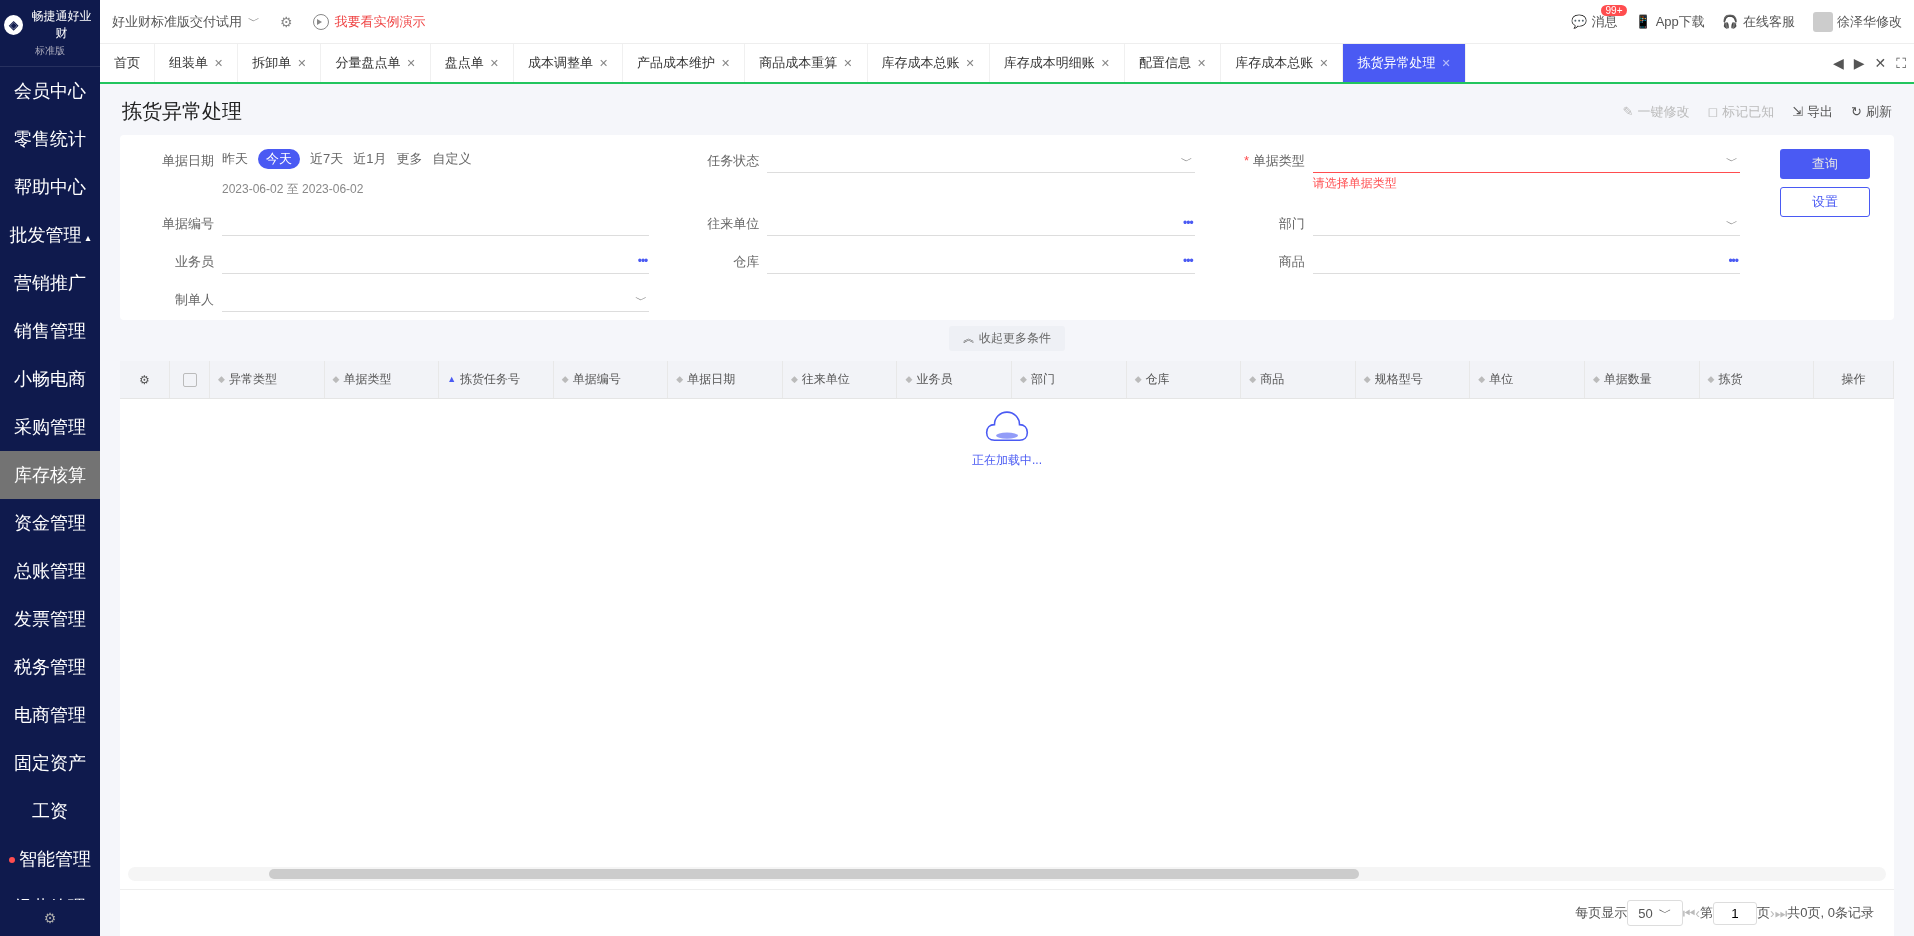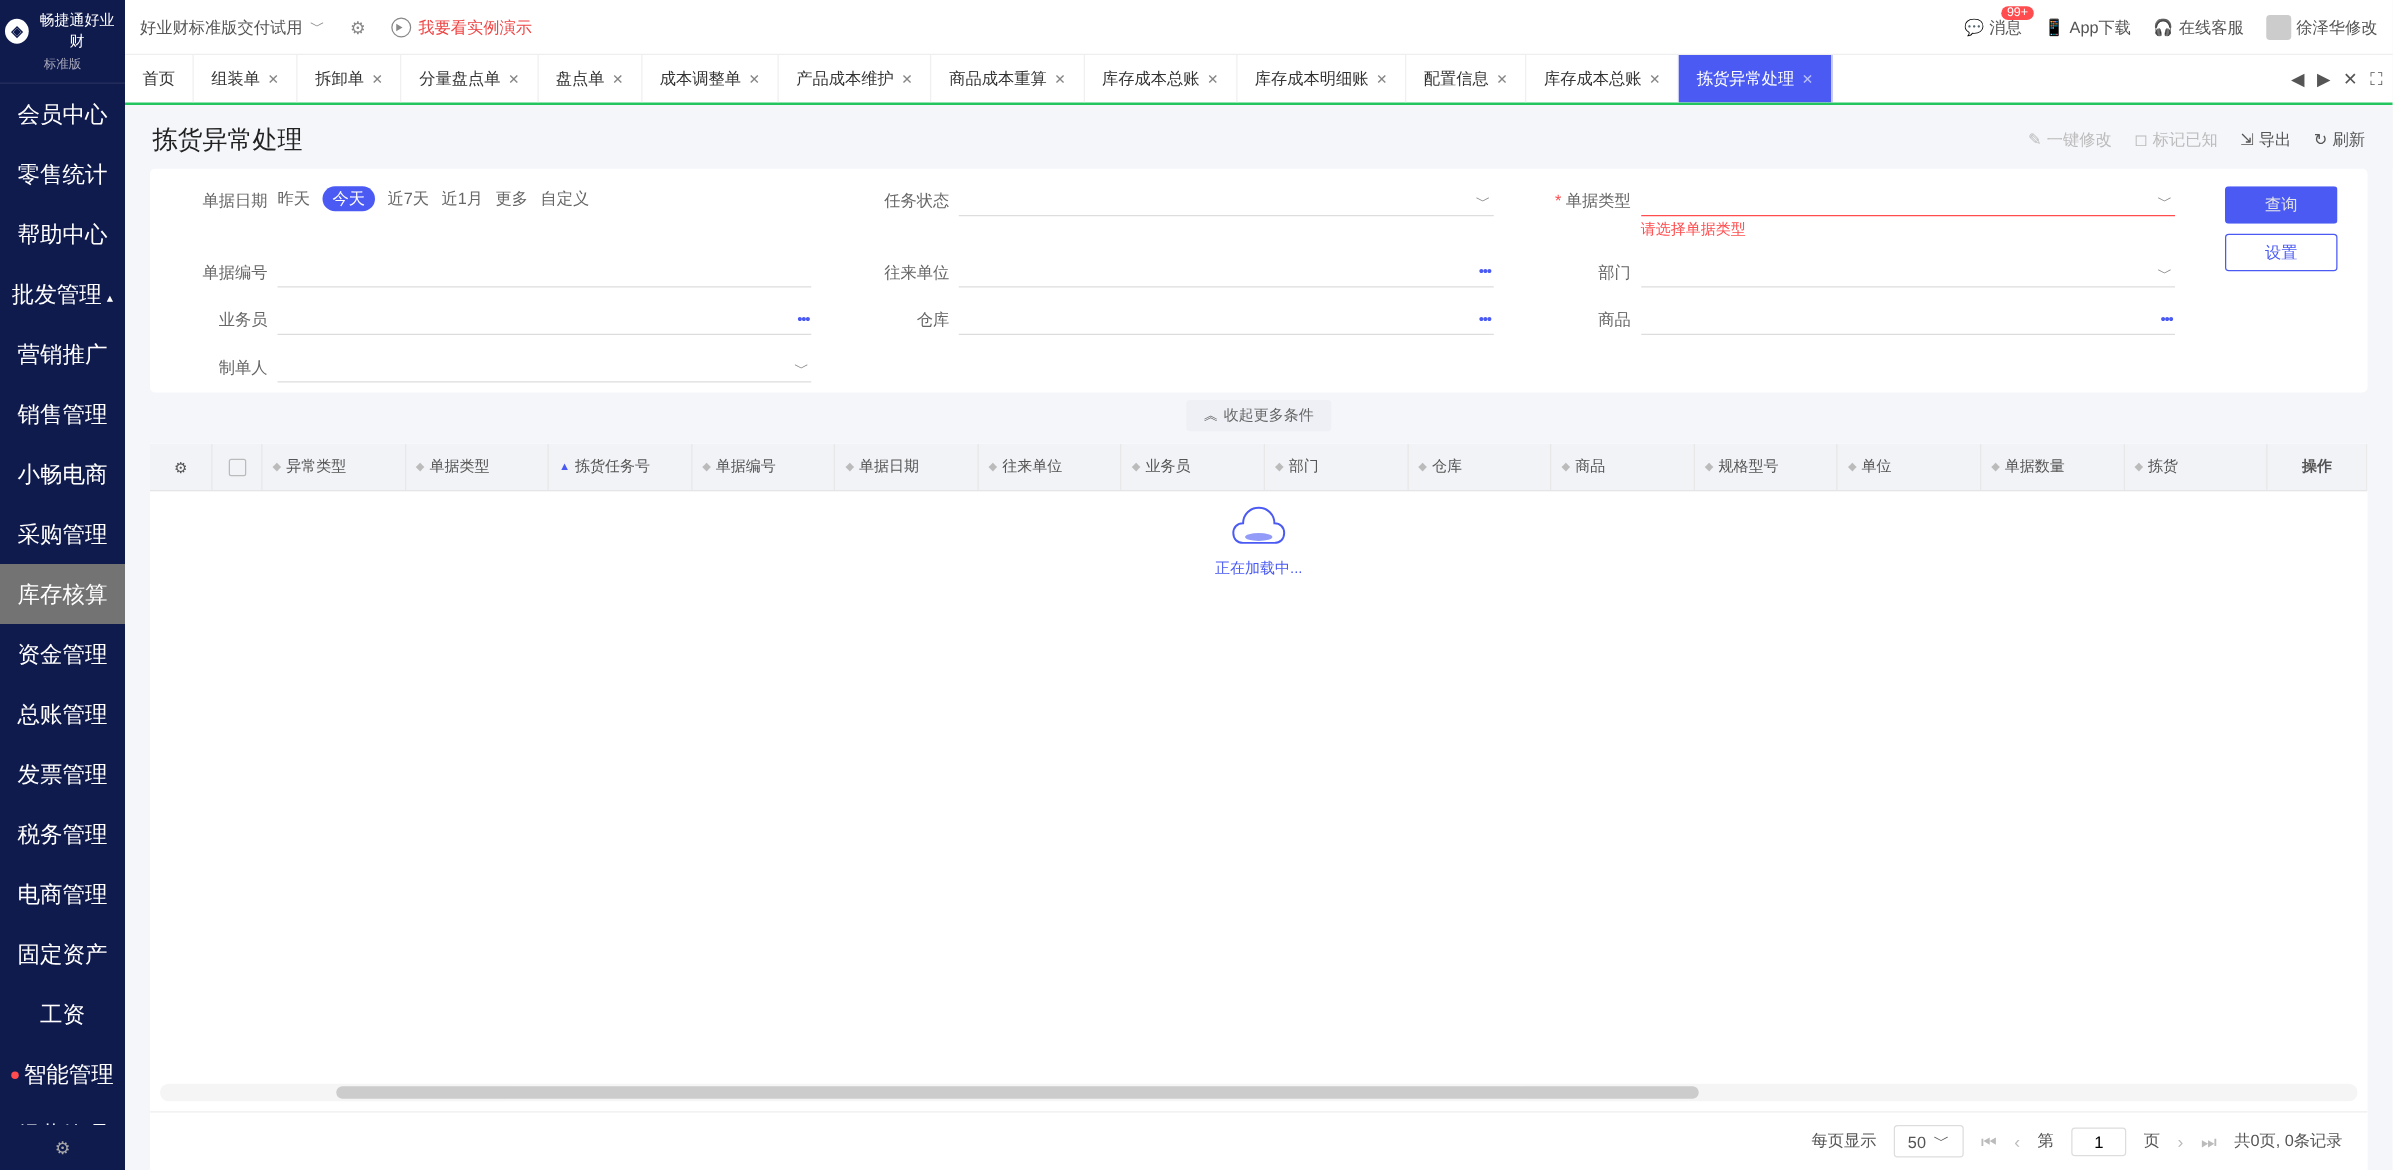--- a/index.html
+++ b/index.html
@@ -76,31 +76,31 @@
     .collapse-bar { text-align: center; margin: 6px 20px 10px; }
     .collapse-btn { display: inline-flex; align-items: center; gap: 4px; background: #eef0f5; padding: 4px 14px; border-radius: 3px; color: #666; font-size: 12px; cursor: pointer; }
 
     
     .table-wrap { margin: 0 20px; background: #fff; position: relative; flex: 1; overflow: hidden; display: flex; flex-direction: column; }
     .thead { display: flex; background: #f2f3f7; border-bottom: 1px solid #e5e5e5; font-size: 12px; color: #555; }
     .th { padding: 10px 8px; border-right: 1px solid #e8e8e8; white-space: nowrap; display: flex; align-items: center; gap: 4px; }
     .th-gear { width: 50px; justify-content: center; }
     .th-chk { width: 40px; justify-content: center; }
     .th-w { flex: 1; min-width: 90px; }
-    .th-op { width: 80px; justify-content: center; font-weight: bold; }
+    .th-op { width: 80px; justify-content: center; }
     .sort-icon { font-size: 9px; color: #bbb; line-height: 1; }
     .sort-icon.asc { color: #4a5af3; }
     .tbody { flex: 1; position: relative; }
     .loading { position: absolute; top: 10px; left: 50%; transform: translateX(-50%); text-align: center; color: #4a5af3; font-size: 12px; }
     .loading-icon { width: 48px; height: 36px; margin: 0 auto 4px; }
     .hscroll { height: 14px; background: #f5f5f5; position: relative; margin: 8px; border-radius: 7px; overflow: hidden; }
     .hscroll-thumb { position: absolute; left: 8%; width: 62%; top: 2px; bottom: 2px; background: #ccc; border-radius: 5px; }
 
     
-    .pagination { display: flex; align-items: center; justify-content: flex-end; padding: 10px 20px; gap: 14px; font-size: 13px; color: #555; background: #fff; border-top: 1px solid #eee; }
+    .pagination { display: flex; align-items: center; justify-content: flex-end; padding: 10px 20px; font-size: 13px; color: #555; background: #fff; border-top: 1px solid #eee; }
     .page-size-select { display: flex; align-items: center; gap: 6px; border: 1px solid #ddd; padding: 3px 10px; border-radius: 3px; cursor: pointer; }
     .page-nav { color: #bbb; cursor: pointer; font-size: 14px; }
     .page-input { width: 44px; border: 1px solid #ddd; border-radius: 3px; text-align: center; padding: 3px 0; }
     .chk { width: 14px; height: 14px; border: 1px solid #bbb; border-radius: 2px; }
   </style>
 </head>
 <body>
 
 <div class="app">
   <aside class="sidebar">
@@ -254,20 +254,21 @@
         <div class="filter-item">
           <div class="filter-label">单据日期</div>
           <div class="filter-control">
             <div class="date-quick">
               <span>昨天</span>
               <span class="active">今天</span>
               <span>近7天</span>
               <span>近1月</span>
               <span>更多</span>
               <span>自定义</span>
+              <div class="date-range">2023-06-02 至 2023-06-02</div>
             </div>
           </div>
         </div>
         <div class="filter-item">
           <div class="filter-label">任务状态</div>
           <div class="filter-control">
             <input class="filter-input" style="">
             <span class="suffix-icon">﹀</span>
           </div>
         </div>

